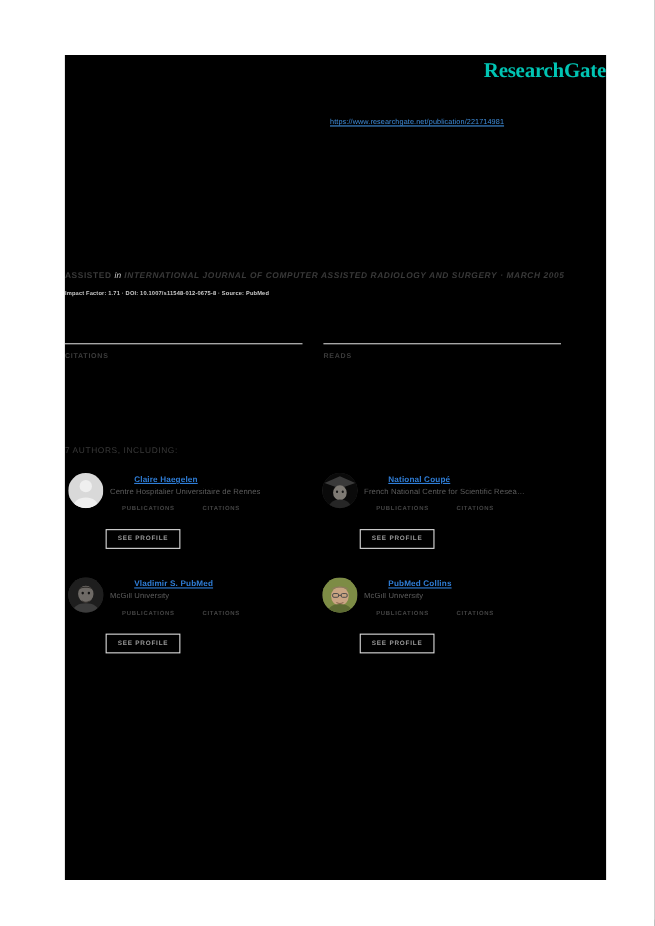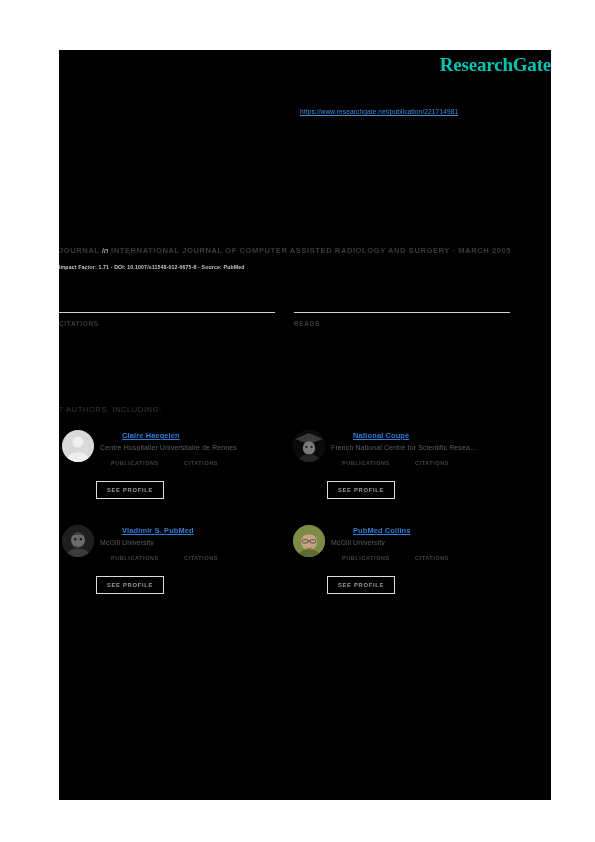--- a/index.html
+++ b/index.html
@@ -81,21 +81,21 @@
     letter-spacing: 0.55px;
     color: #3a3a3a;
     white-space: nowrap;
   }
   .article-line .in-word {
     font-style: italic;
     font-weight: 400;
     color: #cfcfcf;
     letter-spacing: 0.2px;
   }
-  .article-line .jrnl { color: #3a3a3a; }
+  .article-line .jrnl { color: #3a3a3a; font-style: italic; }
 
   .doi-line {
     position: absolute;
     left: 0px;
     top: 214px;
     font-size: 5.2px;
     font-weight: 700;
     letter-spacing: 0.15px;
     color: #c9c9c9;
     white-space: nowrap;
@@ -243,21 +243,21 @@
   <div id="scan">
 
     <div class="rg-logo">ResearchGate</div>
 
     <a class="pub-url" href="#">https://www.researchgate.net/publication/221714981</a>
 
     <div class="hidden-text title-line-1">Automated segmentation of basal ganglia and deep brain structures in MRI</div>
     <div class="hidden-text title-line-2">of Parkinson's disease.</div>
 
     <div class="article-line">
-      <span>JOURNAL</span>
+      <span>ASSISTED</span>
       <span class="in-word">in</span>
       <span class="jrnl">INTERNATIONAL JOURNAL OF COMPUTER ASSISTED RADIOLOGY AND SURGERY</span>
       <span class="jrnl">·</span>
       <span class="jrnl">MARCH 2005</span>
     </div>
 
     <div class="doi-line">Impact Factor: 1.71 · DOI: 10.1007/s11548-012-0675-8 · Source: PubMed</div>
 
     <div class="metric citations">
       <div class="metric-value">18</div>

